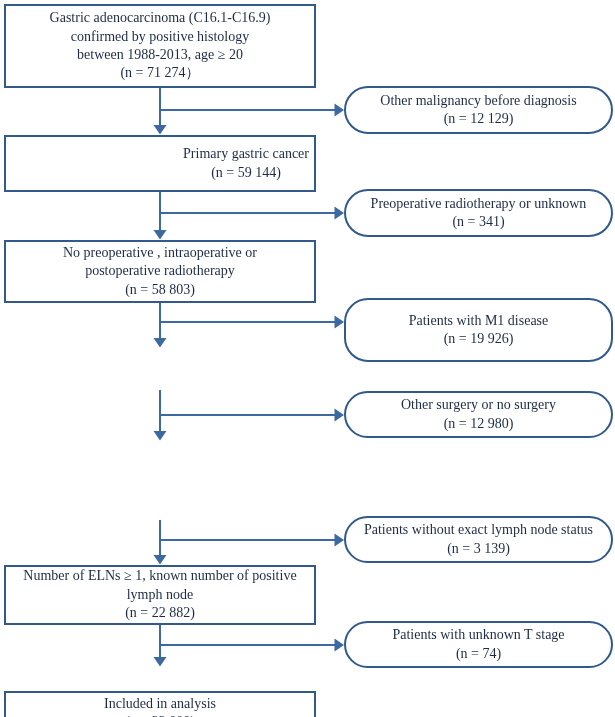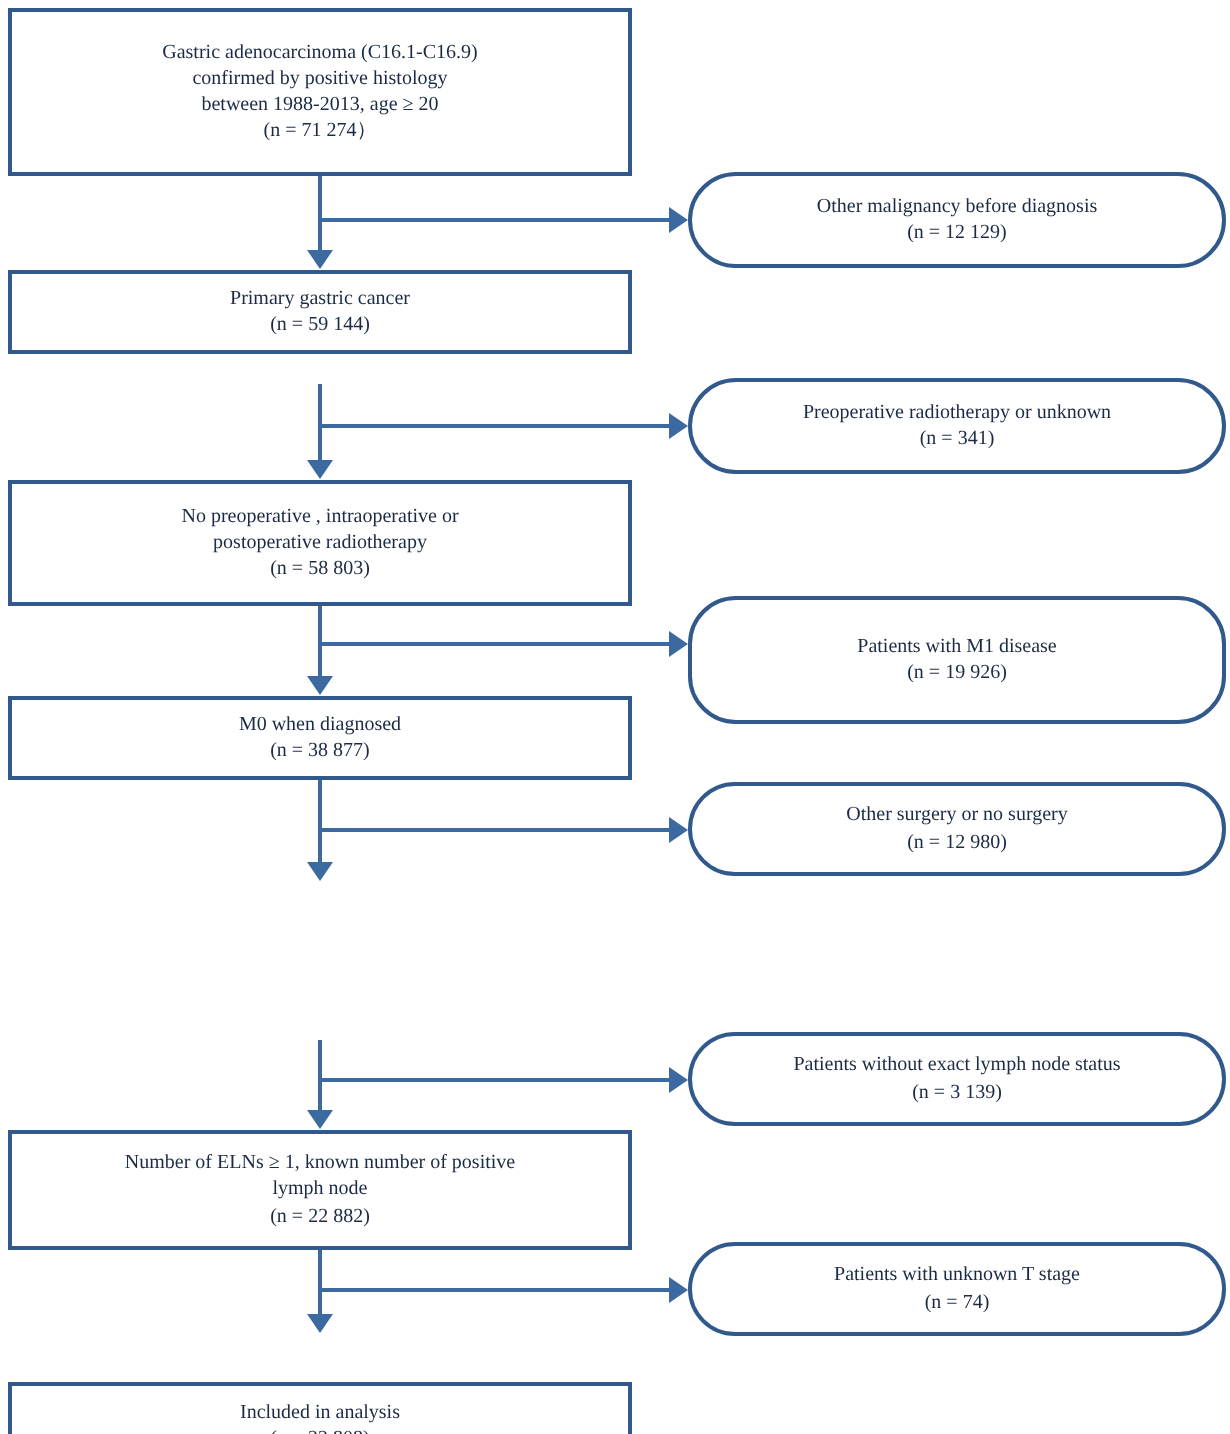--- a/index.html
+++ b/index.html
@@ -20,28 +20,28 @@
   .connectors{position:absolute;left:0;top:0;width:615px;height:717px;}
   .connectors line{stroke:var(--connector);stroke-width:2;}
   .connectors path{fill:var(--connector);stroke:none;}
   .box{
     position:absolute;
     box-sizing:border-box;
     border:2.5px solid var(--box-border);
     background:var(--background);
     display:flex;align-items:center;justify-content:center;
     text-align:center;
-    font-size:10px;line-height:1.32;
+    font-size:14px;line-height:1.32;
     padding:14px 5px;
   }
   .box-text{white-space:pre-line;}
   .main{left:4px;width:312px;}
   .side{left:344px;width:269px;border-radius:24px;}
   .m1{top:4px;height:84px;}
-  .m2{top:135px;height:42px;}
+  .m2{top:135px;height:57px;justify-content:flex-end;}
   .m3{top:240px;height:63px;}
   .m4{top:348px;height:42px;}
   .m5{top:441px;height:79px;}
   .m6{top:565px;height:60px;}
   .m7{top:667px;height:44px;margin-top:24px;}
   .s1{top:86px;height:48px;}
   .s2{top:189px;height:48px;}
   .s3{top:298px;height:64px;}
   .s4{top:391px;height:47px;}
   .s5{top:516px;height:47px;}
@@ -99,24 +99,20 @@
   </div>
   <div class="box main m2">
     <span class="box-text">Primary gastric cancer
 (n = 59 144)</span>
   </div>
   <div class="box main m3">
     <span class="box-text">No preoperative , intraoperative  or
 postoperative radiotherapy
 (n = 58 803)</span>
   </div>
-  <div class="box main m4">
-    <span class="box-text">M0 when diagnosed
-(n = 38 877)</span>
-  </div>
   <div class="box main m6">
     <span class="box-text">Number of ELNs ≥ 1, known number of positive
 lymph node
 (n = 22 882)</span>
   </div>
   <div class="box main m7">
     <span class="box-text">Included in analysis
 (n = 22 808)</span>
   </div>
 

